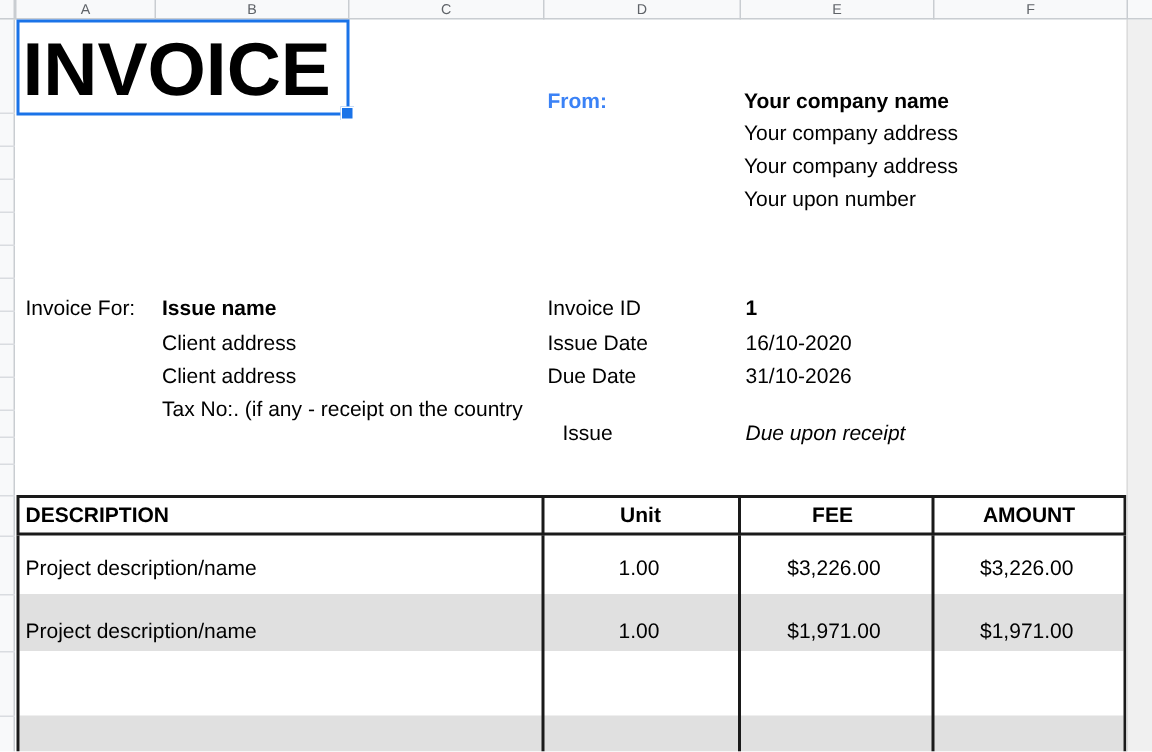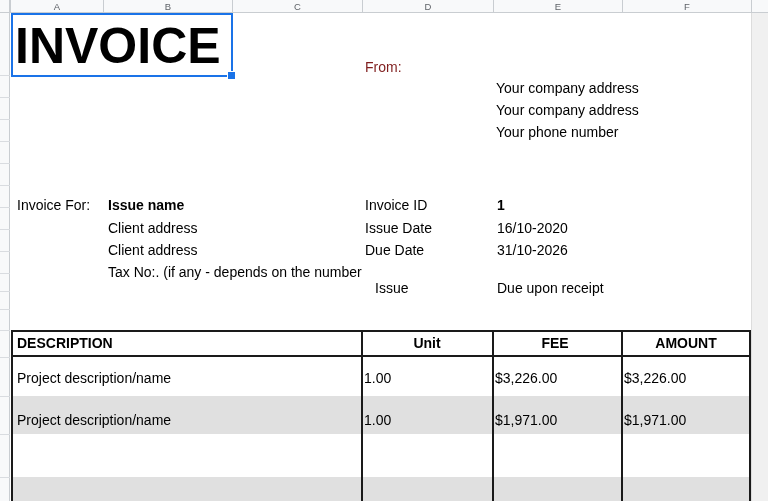--- a/index.html
+++ b/index.html
@@ -1,69 +1,70 @@
 <!DOCTYPE html>
 <html><head>
 <meta charset="utf-8">
 <style>
   html,body{margin:0;padding:0;}
   body{font-family:"Liberation Sans","DejaVu Sans",sans-serif;background:#fff;}
   .screen{position:relative;width:768px;height:501px;overflow:hidden;background:#fff;}
   .abs{position:absolute;}
   .txt{font-size:14px;line-height:18px;color:#000;white-space:nowrap;}
   .b{font-weight:700;}
-  .right{text-align:left;}
+  .right{text-align:center;}
   .center{text-align:center;}
   
   .colheader{left:0;top:0;width:768px;height:13px;background:#f8f9fa;border-bottom:1px solid #c9cdd1;box-sizing:border-box;}
   .colcell{position:absolute;top:0;height:13px;border-left:1px solid #c9cdd1;box-sizing:border-box;
            font-size:9.5px;line-height:13px;color:#5f6368;text-align:center;overflow:hidden;}
   .rowstrip{left:0;top:13px;width:10px;height:488px;background:#f8f9fa;border-right:1px solid #c9cdd1;box-sizing:border-box;}
   .rline{position:absolute;left:0;width:10px;height:1px;background:#d9dce0;}
   .corner{left:0;top:0;width:10px;height:13px;background:#f8f9fa;border-right:1px solid #c9cdd1;border-bottom:1px solid #c9cdd1;box-sizing:border-box;}
   .beyond{left:751px;top:13px;width:17px;height:488px;background:#f0f0f0;border-left:1px solid #dcdcdc;box-sizing:border-box;}
   
   .selbox{left:11px;top:13px;width:222px;height:64px;border:2px solid #1a73e8;box-sizing:border-box;}
   .fillhandle{left:227px;top:71px;width:7px;height:7px;background:#1a73e8;border:1px solid #fff;box-sizing:content-box;}
   .invoice-title{left:15px;top:21px;font-size:50px;line-height:1;font-weight:700;letter-spacing:0;color:#000;white-space:nowrap;}
   
   .band{left:13px;width:736px;background:#e0e0e0;}
   .theadbox{left:11px;top:330px;width:740px;height:27px;border:2px solid #1a1a1a;box-sizing:border-box;background:#fff;}
   .vline{width:2px;background:#1a1a1a;}
-  .green{color:#7f1d1d;}
+  .green{color:#3b82f6;font-weight:bold;}
 </style>
 </head>
 <body>
 
 <div class="screen">
 
   <div class="abs band" style="top:396px;height:38px;"></div>
   <div class="abs band" style="top:477px;height:24px;"></div>
 
   <div class="abs invoice-title">INVOICE</div>
 
   <div class="abs txt green" style="left:365px;top:58px;">From:</div>
+  <div class="abs txt b" style="left:496px;top:58px;">Your company name</div>
   <div class="abs txt" style="left:496px;top:79px;">Your company address</div>
   <div class="abs txt" style="left:496px;top:101px;">Your company address</div>
-  <div class="abs txt" style="left:496px;top:123px;">Your phone number</div>
+  <div class="abs txt" style="left:496px;top:123px;">Your upon number</div>
 
   <div class="abs txt" style="left:17px;top:196px;text-align:right;">Invoice For:</div>
   <div class="abs txt b" style="left:108px;top:196px;">Issue name</div>
   <div class="abs txt" style="left:108px;top:219px;">Client address</div>
   <div class="abs txt" style="left:108px;top:241px;">Client address</div>
-  <div class="abs txt" style="left:108px;top:264px;line-height:16px;">Tax No:. (if any - depends on the number</div>
+  <div class="abs txt" style="left:108px;top:264px;line-height:16px;">Tax No:. (if any - receipt on the country</div>
 
   <div class="abs txt" style="left:365px;top:196px;">Invoice ID</div>
   <div class="abs txt b" style="left:497px;top:196px;">1</div>
   <div class="abs txt" style="left:365px;top:219px;">Issue Date</div>
   <div class="abs txt" style="left:497px;top:219px;">16/10-2020</div>
   <div class="abs txt" style="left:365px;top:241px;">Due Date</div>
   <div class="abs txt" style="left:497px;top:241px;">31/10-2026</div>
   <div class="abs txt" style="left:375px;top:280px;line-height:16px;">Issue</div>
-  <div class="abs txt" style="left:497px;top:280px;line-height:16px;">Due upon receipt</div>
+  <div class="abs txt" style="left:497px;top:280px;line-height:16px;font-style:italic;">Due upon receipt</div>
 
   <div class="abs theadbox"></div>
 
   <div class="abs vline" style="left:361px;top:330px;height:27px;"></div>
   <div class="abs vline" style="left:492px;top:330px;height:27px;"></div>
   <div class="abs vline" style="left:621px;top:330px;height:27px;"></div>
 
   <div class="abs txt b" style="left:17px;top:335px;line-height:16px;">DESCRIPTION</div>
   <div class="abs txt b center" style="left:362px;top:335px;width:130px;line-height:16px;">Unit</div>
   <div class="abs txt b center" style="left:493px;top:335px;width:124px;line-height:16px;">FEE</div>

